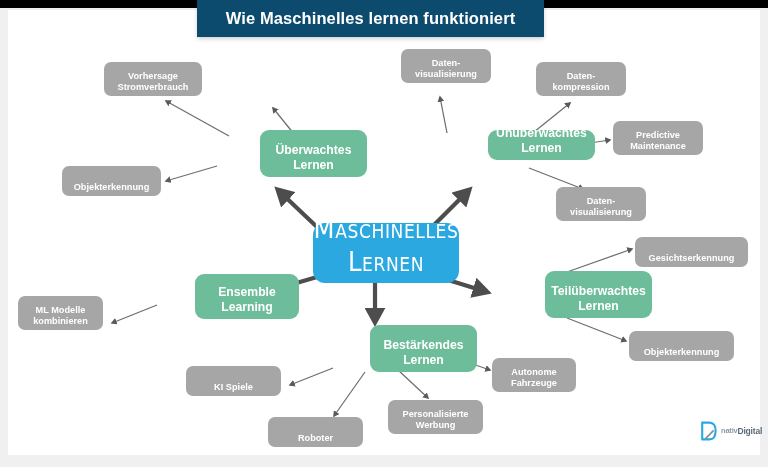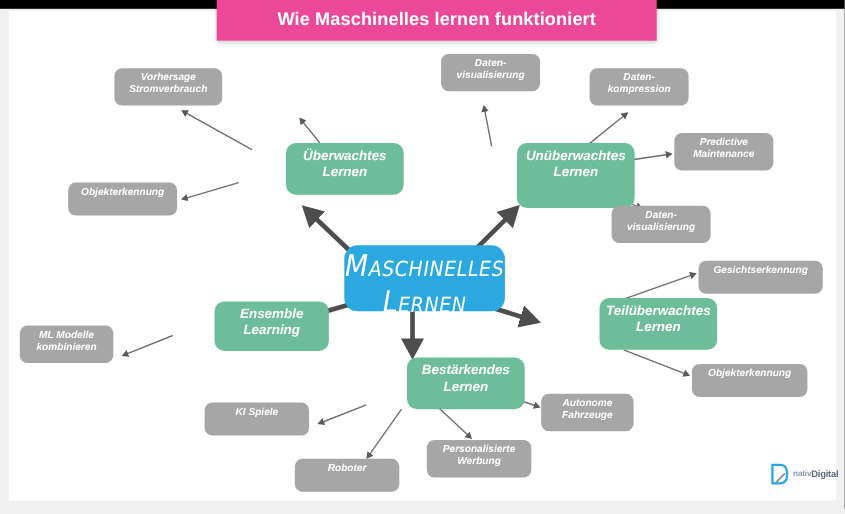--- a/index.html
+++ b/index.html
@@ -17,46 +17,45 @@
   }
   #card{
     position:absolute;left:8px;top:10px;width:752px;height:445px;
     background:#ffffff;
   }
   #topbar{
     position:absolute;left:0;top:0;width:768px;height:8px;
     background:#000000;
   }
   #banner{
-    position:absolute;left:197px;top:0px;width:400px;height:37px;
-    background:#ec4899;
+    position:absolute;left:197px;top:0px;width:347px;height:37px;
+    background:#0c4a6e;
     display:flex;align-items:center;justify-content:center;
     box-shadow:0 2px 4px rgba(0,0,0,0.18);
     z-index:30;
   }
   #banner-text{
     color:#ffffff;
     font-size:16.5px;
     font-weight:bold;
     letter-spacing:0.1px;
     white-space:nowrap;
   }
   #edges{
     position:absolute;left:0;top:0;width:768px;height:467px;
     z-index:5;pointer-events:none;
   }
   .node{
     position:absolute;
-    display:flex;align-items:flex-start;justify-content:center;
+    display:flex;align-items:flex-end;justify-content:center;
     text-align:center;
     color:#ffffff;
     box-sizing:border-box;
     z-index:10;
     line-height:1.22;
-    font-style:italic;
   }
   .node.gray{
     background:#a6a6a6;
     border-radius:7px;
     font-size:9.2px;
     font-weight:bold;
     padding:3px 5px;
   }
   .node.green{
     background:#6dbd9a;
@@ -160,21 +159,21 @@
     </div>
   </div>
 
   <div class="node green" style="left:212px;top:130px;width:107px;height:47px;">
     <div>
       <span>Überwachtes</span>
       <span>Lernen</span>
     </div>
   </div>
 
-  <div class="node green" style="left:422px;top:130px;width:107px;height:59px;">
+  <div class="node green" style="left:440px;top:130px;width:107px;height:30px;">
     <div>
       <span>Unüberwachtes</span>
       <span>Lernen</span>
     </div>
   </div>
 
   <div class="node green" style="left:497px;top:271px;width:107px;height:47px;">
     <div>
       <span>Teilüberwachtes</span>
       <span>Lernen</span>

